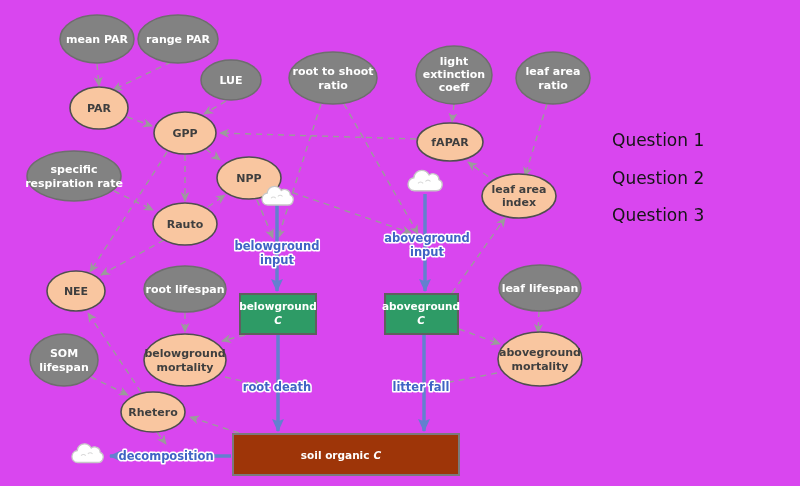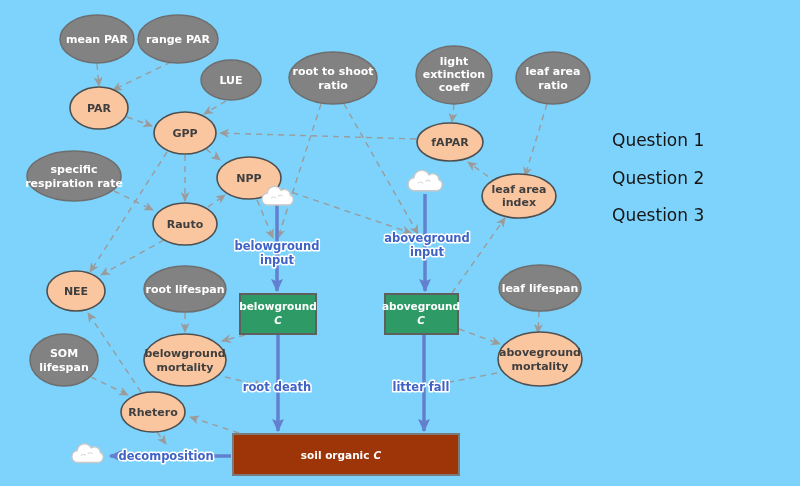--- a/index.html
+++ b/index.html
@@ -1,16 +1,16 @@
 <!DOCTYPE html>
 <html><head>
 <meta charset="utf-8">
 <style>
   html,body{margin:0;padding:0;background:#ffffff;}
-  .stage{position:relative;width:800px;height:486px;background:#7dd3fc;overflow:hidden;text-align:right;}
+  .stage{position:relative;width:800px;height:486px;background:#d946ef;overflow:hidden;text-align:right;}
   svg text{font-family:"DejaVu Sans","Liberation Sans",sans-serif;}
   .pnode{fill:#828282;stroke:#6e6e6e;stroke-width:1.5;}
   .vnode{fill:#f9c6a0;stroke:#4f4f4f;stroke-width:1.6;}
   .plabel{fill:#ffffff;font-size:11px;font-weight:bold;text-anchor:middle;}
   .vlabel{fill:#3f3f3f;font-size:11px;font-weight:bold;text-anchor:middle;}
   .stocklabel{fill:#ffffff;font-size:10.5px;font-weight:bold;text-anchor:middle;}
   .edge{stroke:#9b9b9b;stroke-width:1.4;stroke-dasharray:6 5;fill:none;}
   .flux{stroke:#6380cf;stroke-width:3.5;fill:none;}
   .fluxlabel{fill:#3f63c5;font-size:11.5px;font-weight:bold;text-anchor:middle;
              paint-order:stroke;stroke:#ffffff;stroke-width:3px;stroke-linejoin:round;}

